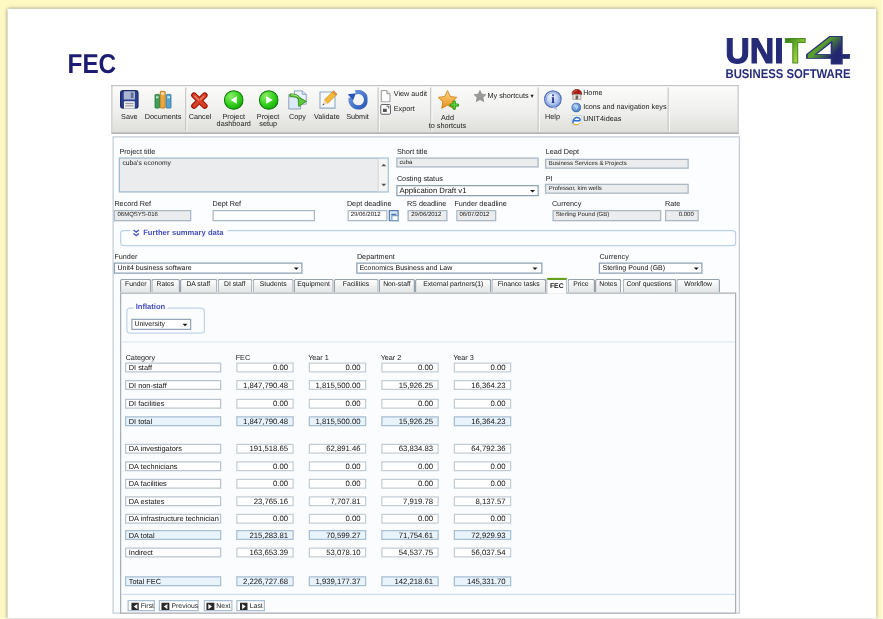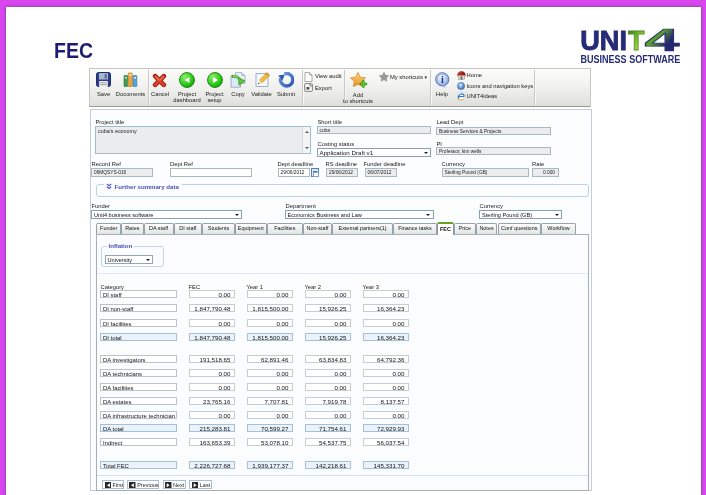--- a/index.html
+++ b/index.html
@@ -1,14 +1,14 @@
 <!DOCTYPE html>
 <html><head><meta charset="utf-8"><title>FEC</title><style>
 html,body{margin:0;padding:0;}
-#root{position:relative;width:706px;height:495px;background:#d946ef;overflow:hidden;
+#root{position:relative;width:706px;height:495px;background:#fef9c3;overflow:hidden;
   font-family:"Liberation Sans",sans-serif;}
 #slide{position:absolute;left:6px;top:7px;width:695px;height:488px;background:#fff;
   box-shadow:0 0 3px rgba(60,70,80,.75);}
 .abs{position:absolute;}
 .abs svg,.navb svg{display:block;}
 .lbl{position:absolute;font-size:5.8px;line-height:6px;color:#1b1b1b;white-space:nowrap;}
 .inp{position:absolute;box-sizing:border-box;border:1px solid #aab8c4;font-size:4.8px;
   line-height:5.5px;color:#222;white-space:nowrap;overflow:hidden;padding:1.4px 0 0 2px;}
 .gray{background:#ebeced;}
 .white{background:#fff;}

